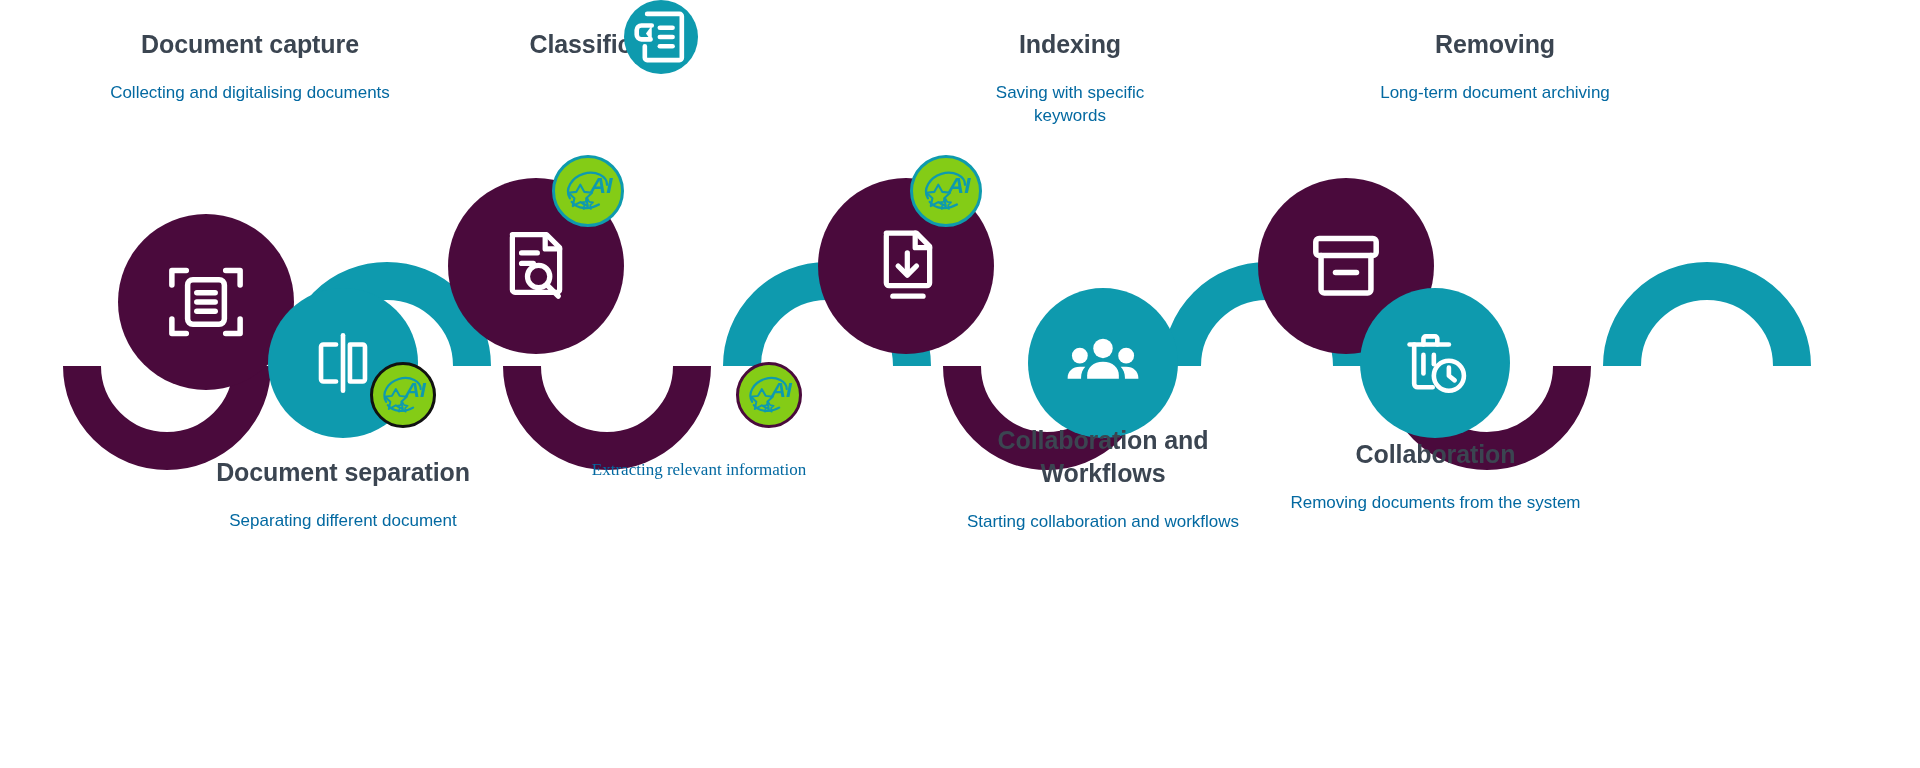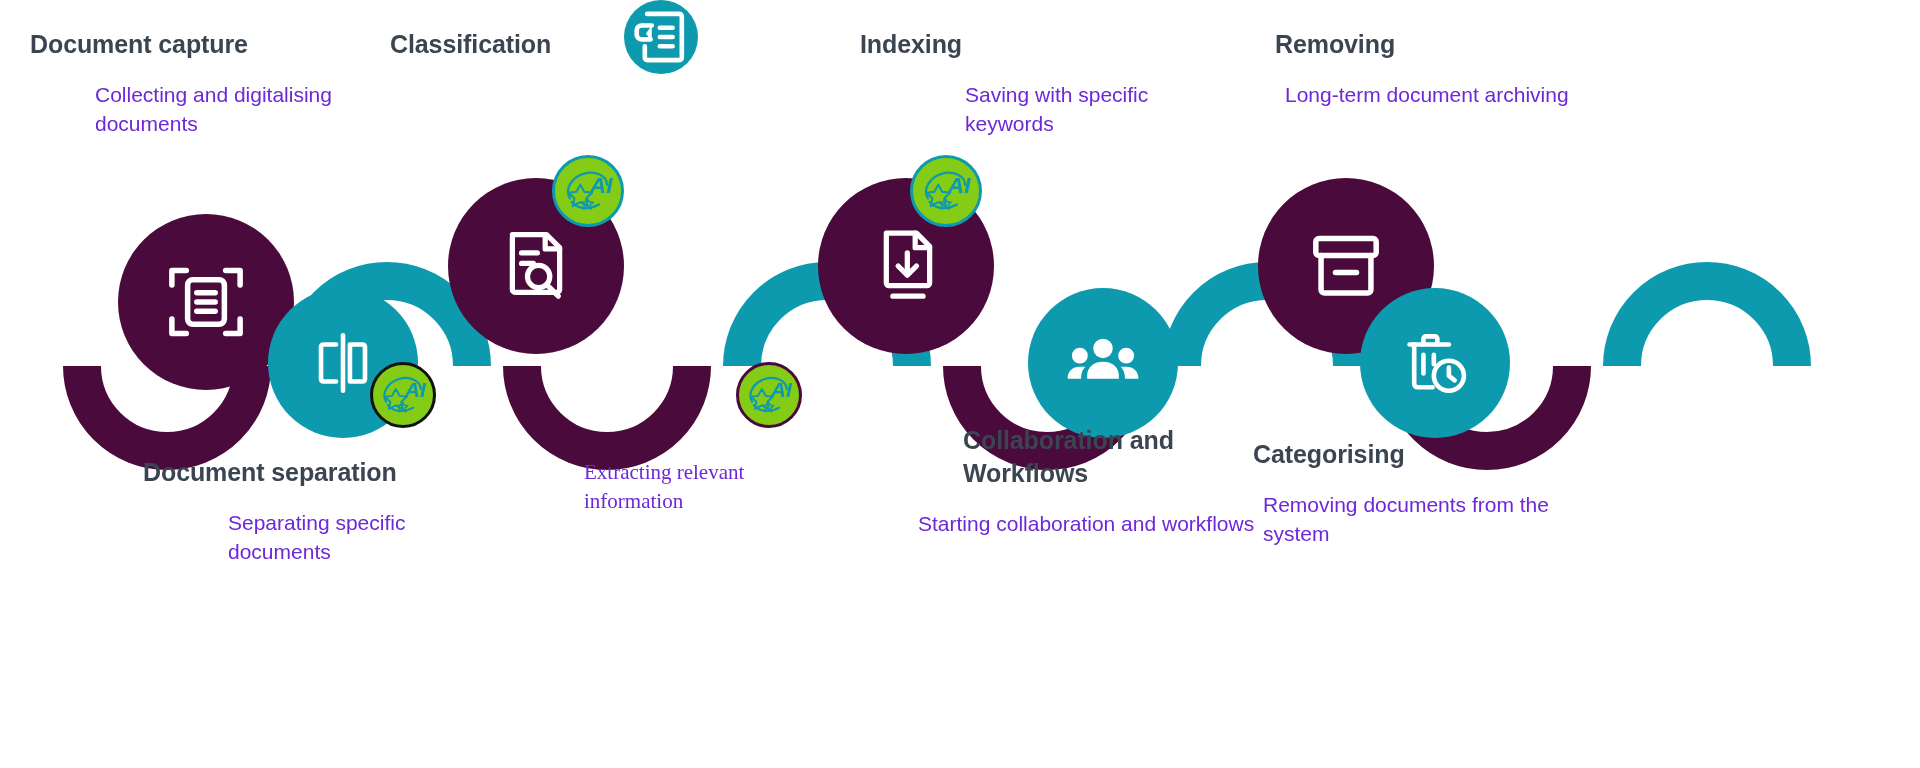--- a/index.html
+++ b/index.html
@@ -55,34 +55,35 @@
     justify-content: center;
     box-sizing: border-box;
   }
   .ai-badge.ring-teal   { border: 3px solid #0e9aae; }
   .ai-badge.ring-dark   { border: 3px solid #111111; }
   .ai-badge.ring-purple { border: 3px solid #4a0a3c; }
 
   
   .label-block {
     position: absolute;
+    text-align: center;
     box-sizing: border-box;
   }
   .label-title {
     font-size: 25px;
     font-weight: bold;
     color: #3b4551;
     line-height: 1.32;
     letter-spacing: -0.1px;
     margin: 0;
   }
   .label-desc {
-    font-size: 21px;
+    font-size: 17px;
     font-weight: normal;
-    color: #6d28d9;
+    color: #0369a1;
     line-height: 1.38;
     margin: 0;
   }
   .label-block.top .label-desc { margin-top: 20px; }
   .label-block.bottom .label-desc { margin-top: 20px; }
 </style>
 </head>
 <body>
 
 <div id="stage">
@@ -264,30 +265,30 @@
         <path d="M22 25 V41"></path>
         <path d="M31 25 V33"></path>
         <circle cx="44" cy="43" r="13"></circle>
         <path d="M44 36 V43 L49 47"></path>
       </g>
     </svg>
   </div>
 
   <div class="label-block bottom" style="left:143px; top:456px; width:400px;">
     <div class="label-title">Document separation</div>
-    <div class="label-desc" style="padding:0 85px;">Separating specific documents</div>
+    <div class="label-desc" style="padding:0 85px;">Separating different document</div>
   </div>
 
   <div class="label-block bottom" style="left:574px; top:438px; width:250px;">
     <div class="label-desc" style="padding:0 10px;font-family:Liberation Serif, serif;">Extracting relevant information</div>
   </div>
 
   <div class="label-block bottom" style="left:913px; top:424px; width:380px;">
     <div class="label-title" style="padding:0 50px;">Collaboration and Workflows</div>
     <div class="label-desc" style="padding:0 5px;">Starting collaboration and workflows</div>
   </div>
 
   <div class="label-block bottom" style="left:1253px; top:438px; width:365px;">
-    <div class="label-title">Categorising</div>
+    <div class="label-title">Collaboration</div>
     <div class="label-desc" style="padding:0 10px;">Removing documents from the system</div>
   </div>
 
 </div>
 
 </body></html>

